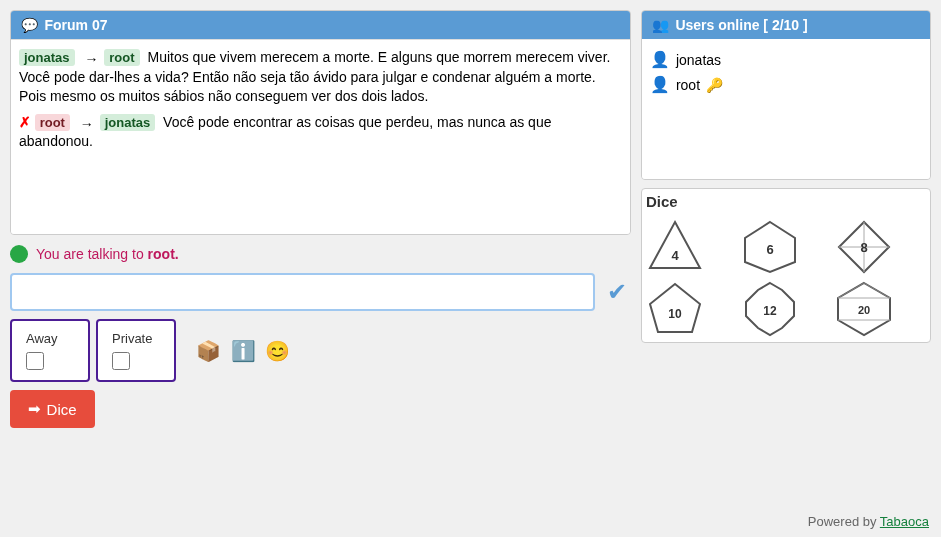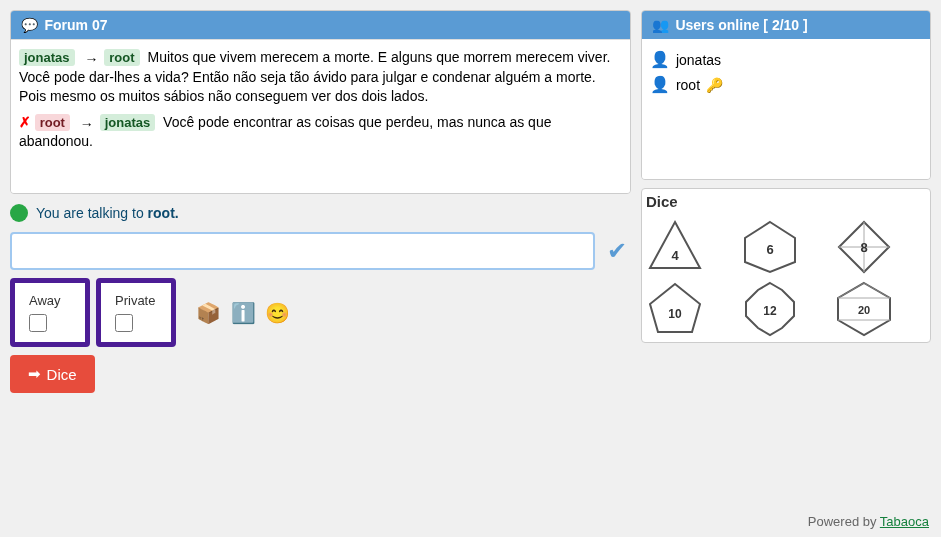--- a/index.html
+++ b/index.html
@@ -46,21 +46,21 @@
       padding: 6px 10px;
       font-weight: bold;
       display: flex;
       align-items: center;
       gap: 6px;
     }
 
     .forum-messages {
       background: white;
       padding: 8px;
-      height: 154px;
+      height: 195px;
       overflow-y: auto;
       border-top: 1px solid #ddd;
     }
 
     .msg-line {
       margin-bottom: 6px;
       line-height: 1.4;
     }
 
     .msg-from {
@@ -117,21 +117,21 @@
     .green-dot {
       width: 18px;
       height: 18px;
       background: #28a745;
       border-radius: 50%;
       flex-shrink: 0;
     }
 
     .talking-text {
       font-size: 14px;
-      color: #0c4a6e;
+      color: #be185d;
     }
 
     
     .input-row {
       display: flex;
       align-items: center;
       gap: 8px;
     }
 
     .chat-input {
@@ -159,21 +159,21 @@
       align-items: center;
       gap: 10px;
     }
 
     .checkbox-group {
       display: flex;
       gap: 6px;
     }
 
     .checkbox-item {
-      border: 5px solid #4c1d95;
+      border: 2px solid #4c1d95;
       border-radius: 4px;
       padding: 10px 14px;
       background: white;
       display: flex;
       flex-direction: column;
       align-items: flex-start;
       gap: 4px;
       min-width: 80px;
     }
 

